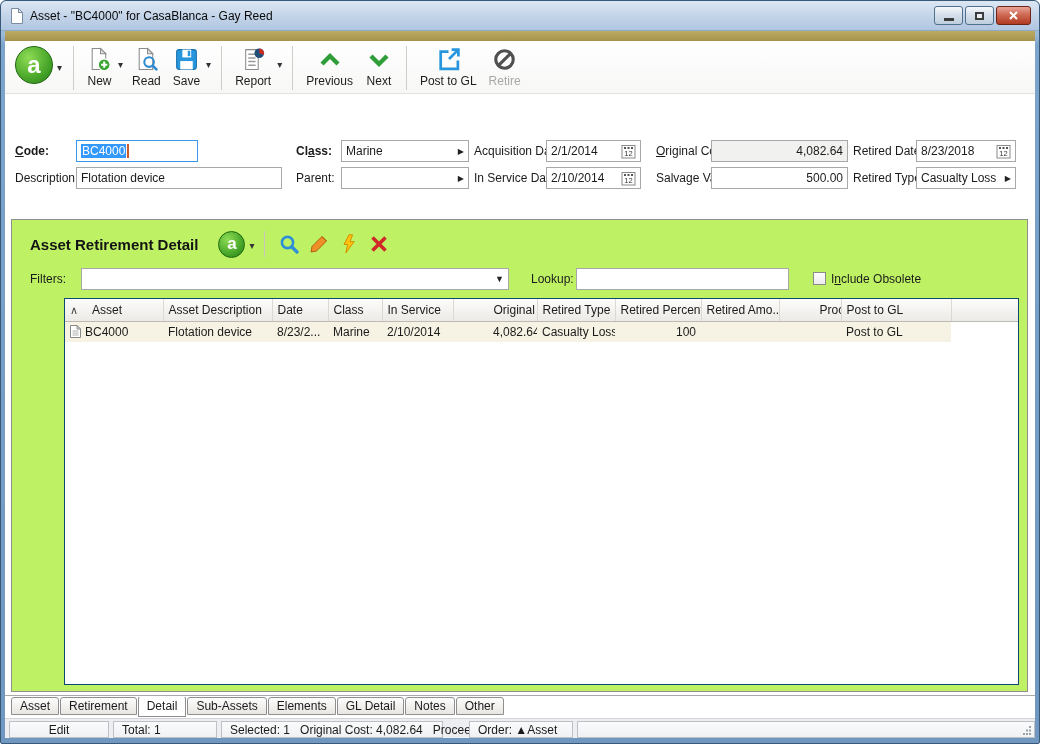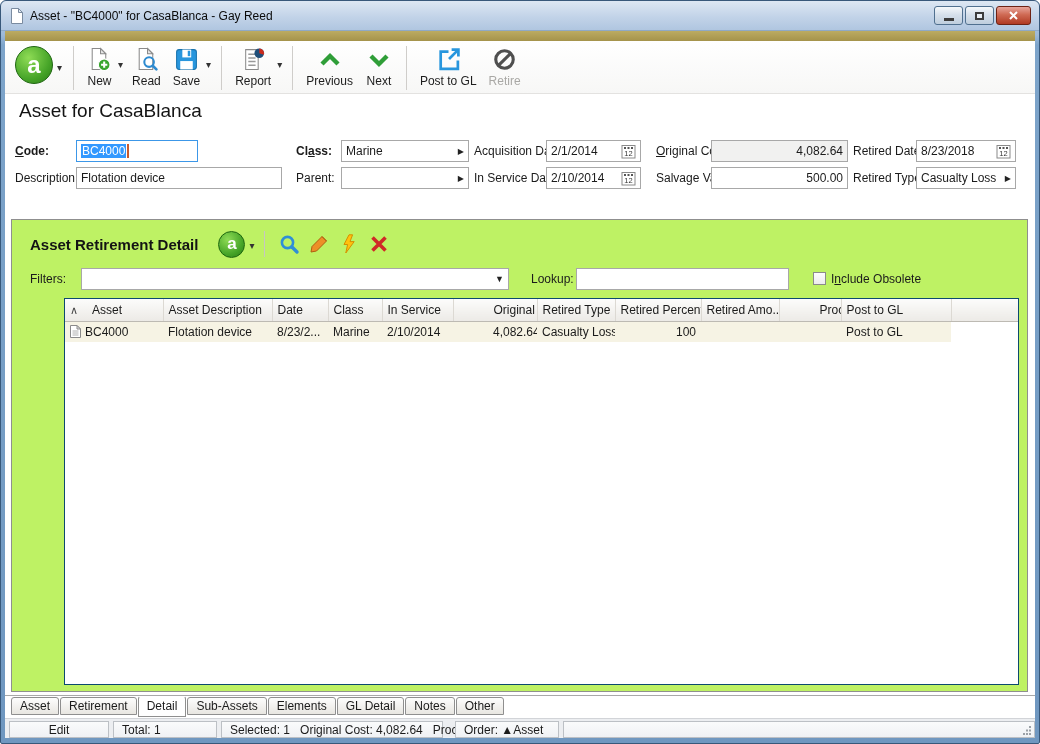--- a/index.html
+++ b/index.html
@@ -218,21 +218,20 @@
         <span class="ticon">
           <svg width="25" height="25" viewBox="0 0 24 24">
             <circle cx="12" cy="12" r="8.4" fill="none" stroke="#4f4f4f" stroke-width="3"></circle>
             <path d="M6.5 17.5 L17.5 6.5" stroke="#4f4f4f" stroke-width="3"></path>
           </svg>
         </span>
         <span class="tlbl">Retire</span>
       </div>
     </div>
 
-    <div class="page-title">Asset for CasaBlanca</div>
 
     <div class="flabel bold" style="left:10px; top:109px;">
         <span class="ul">C</span>
         <span>ode:</span>
       </div>
     <div class="flabel" style="left:10px; top:136px;">Description:</div>
     <div class="flabel bold" style="left:291px; top:109px;">
         <span>Cl</span>
         <span class="ul">a</span>
         <span>ss:</span>
@@ -424,21 +423,21 @@
     </div>
 
     <div class="statusbar">
       <div class="sect center" style="width:100px; margin-left:4px;">Edit</div>
       <div class="sect" style="width:104px;">Total: 1</div>
       <div class="sect s3" style="width:222px;">
         <span>Selected: 1</span>
         <span>Original Cost: 4,082.64</span>
         <span>Proceeds: 0.00</span>
       </div>
-      <div class="sect" style="width:104px; margin-left:8px;">Order: ▲Asset</div>
+      <div class="sect" style="width:104px; margin-left:22px;">Order: ▲Asset</div>
       <div class="sect empty">
         <svg width="11" height="11" viewBox="0 0 11 11">
           <g fill="#9aa0a6">
               <rect x="8" y="2" width="2" height="2"></rect>
               <rect x="8" y="5.5" width="2" height="2"></rect>
               <rect x="8" y="9" width="2" height="2"></rect>
               <rect x="5" y="5.5" width="2" height="2"></rect>
               <rect x="5" y="9" width="2" height="2"></rect>
               <rect x="2" y="9" width="2" height="2"></rect>
             </g>

